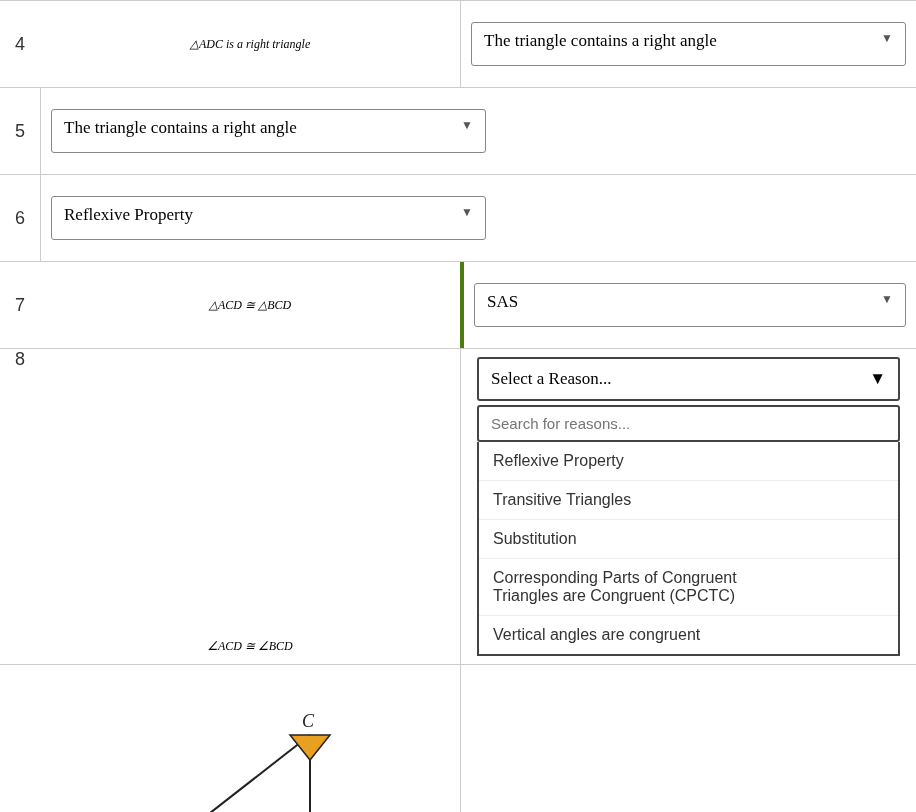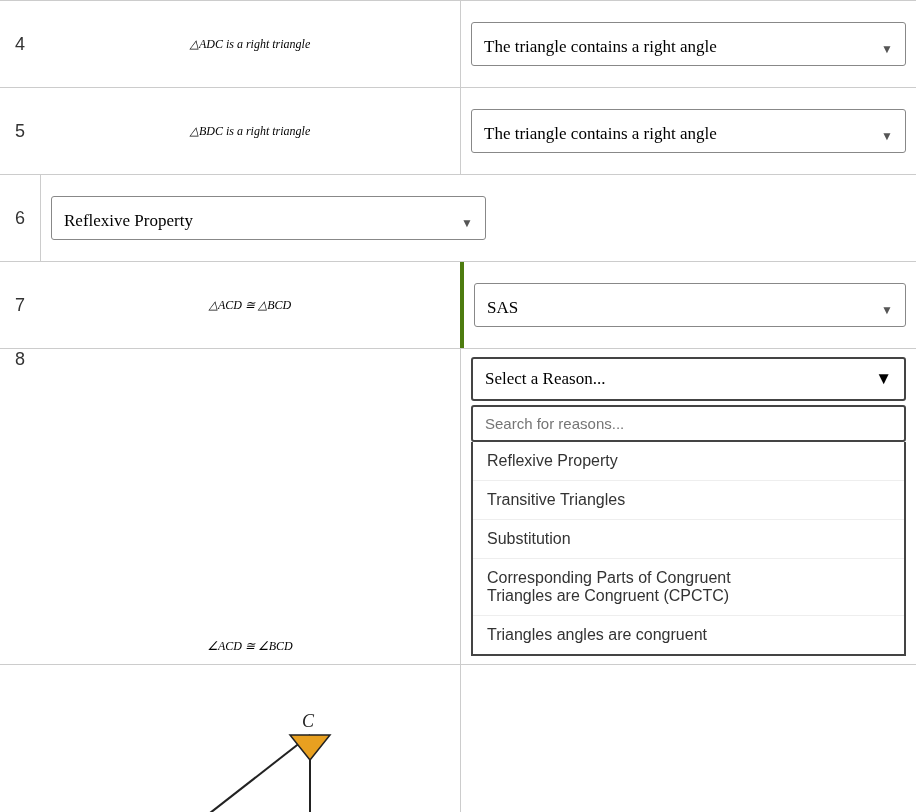--- a/index.html
+++ b/index.html
@@ -42,21 +42,21 @@
     }
 
     .reason-dropdown {
       flex: 1;
       border: 1.5px solid #888;
       border-radius: 3px;
       padding: 8px 12px;
       font-size: 17px;
       font-family: Georgia, serif;
       display: flex;
-      align-items: flex-end;
+      align-items: flex-start;
       justify-content: space-between;
       background: #fff;
       cursor: pointer;
       min-height: 44px;
     }
 
     .reason-dropdown .chevron {
       font-size: 12px;
       color: #555;
       margin-left: 8px;
@@ -139,23 +139,20 @@
             <span>The triangle contains a right angle</span>
             <span class="chevron">▼</span>
           </div>
         </div>
       </div>
 
       <div class="proof-row">
         <div class="row-number">
           <span>5</span>
         </div>
-        <div class="row-statement">
-          <span style="font-style:italic;">△BDC</span> is a right triangle
-        </div>
         <div style="width:456px; padding:0 10px; display:flex; align-items:center; border-left:1px solid #ccc; min-height:86px;">
           <div class="reason-dropdown">
             <span>The triangle contains a right angle</span>
             <span class="chevron">▼</span>
           </div>
         </div>
       </div>
 
       <div class="proof-row">
         <div class="row-number">
@@ -185,34 +182,34 @@
       </div>
 
       <div style="display:flex; min-height:86px; border-bottom:1px solid #ccc;">
         <div class="row-number">
           <span>8</span>
         </div>
         <div class="row-statement" style="display:flex; align-items:flex-end; justify-content:center;">
           <span style="font-style:italic;">∠ACD ≅ ∠BCD</span>
         </div>
 
-        <div style="width:456px; padding:8px 10px; border-left:1px solid #ccc; display:flex; flex-direction:column;">
+        <div style="width:456px; padding:8px 16px; border-left:1px solid #ccc; display:flex; flex-direction:column;">
           <div class="select-reason-btn">
             <span>Select a Reason...</span>
             <span class="chevron">▼</span>
           </div>
 
           <div class="dropdown-open">
             <input type="text" class="search-box" placeholder="Search for reasons..." style="">
             <div class="dropdown-options">
               <div class="dropdown-option">Reflexive Property</div>
               <div class="dropdown-option">Transitive Triangles</div>
               <div class="dropdown-option">Substitution</div>
               <div class="dropdown-option">Corresponding Parts of Congruent<br>Triangles are Congruent (CPCTC)</div>
-              <div class="dropdown-option">Triangles angles are congruent</div>
+              <div class="dropdown-option">Vertical angles are congruent</div>
             </div>
           </div>
         </div>
       </div>
 
       <div style="display:flex; width:916px; min-height:300px;">
 
         <div style="width:460px; position:relative; background:#fff;">
           <svg width="460" height="300" viewBox="0 0 460 300">
 

